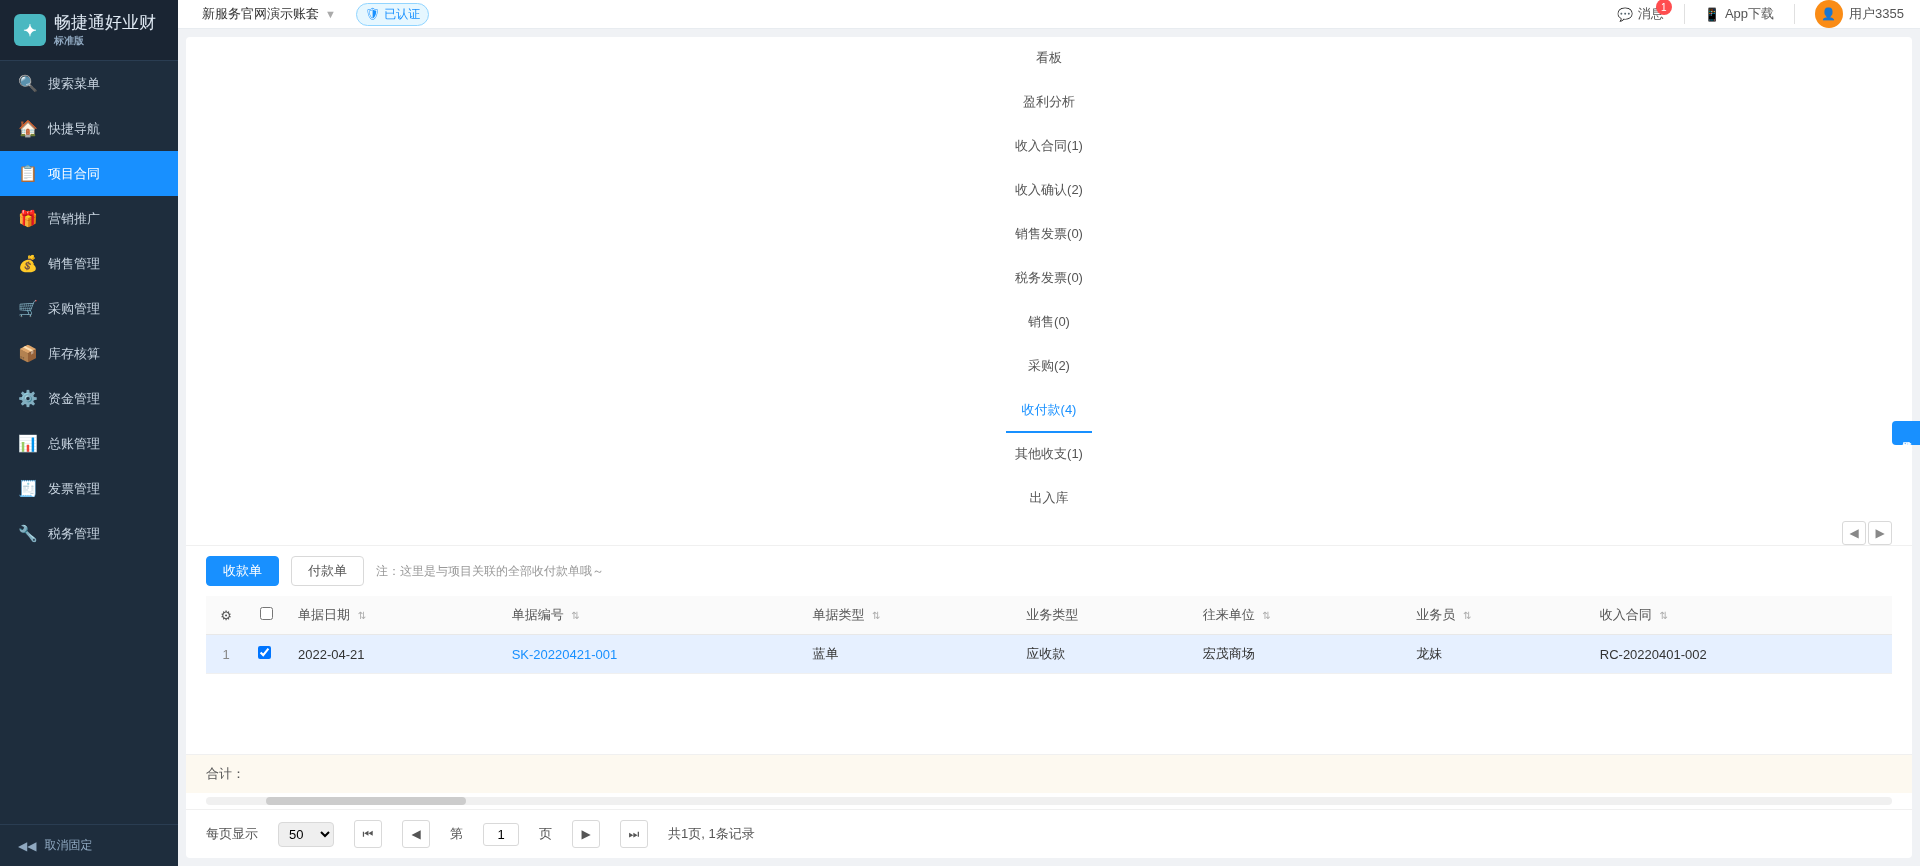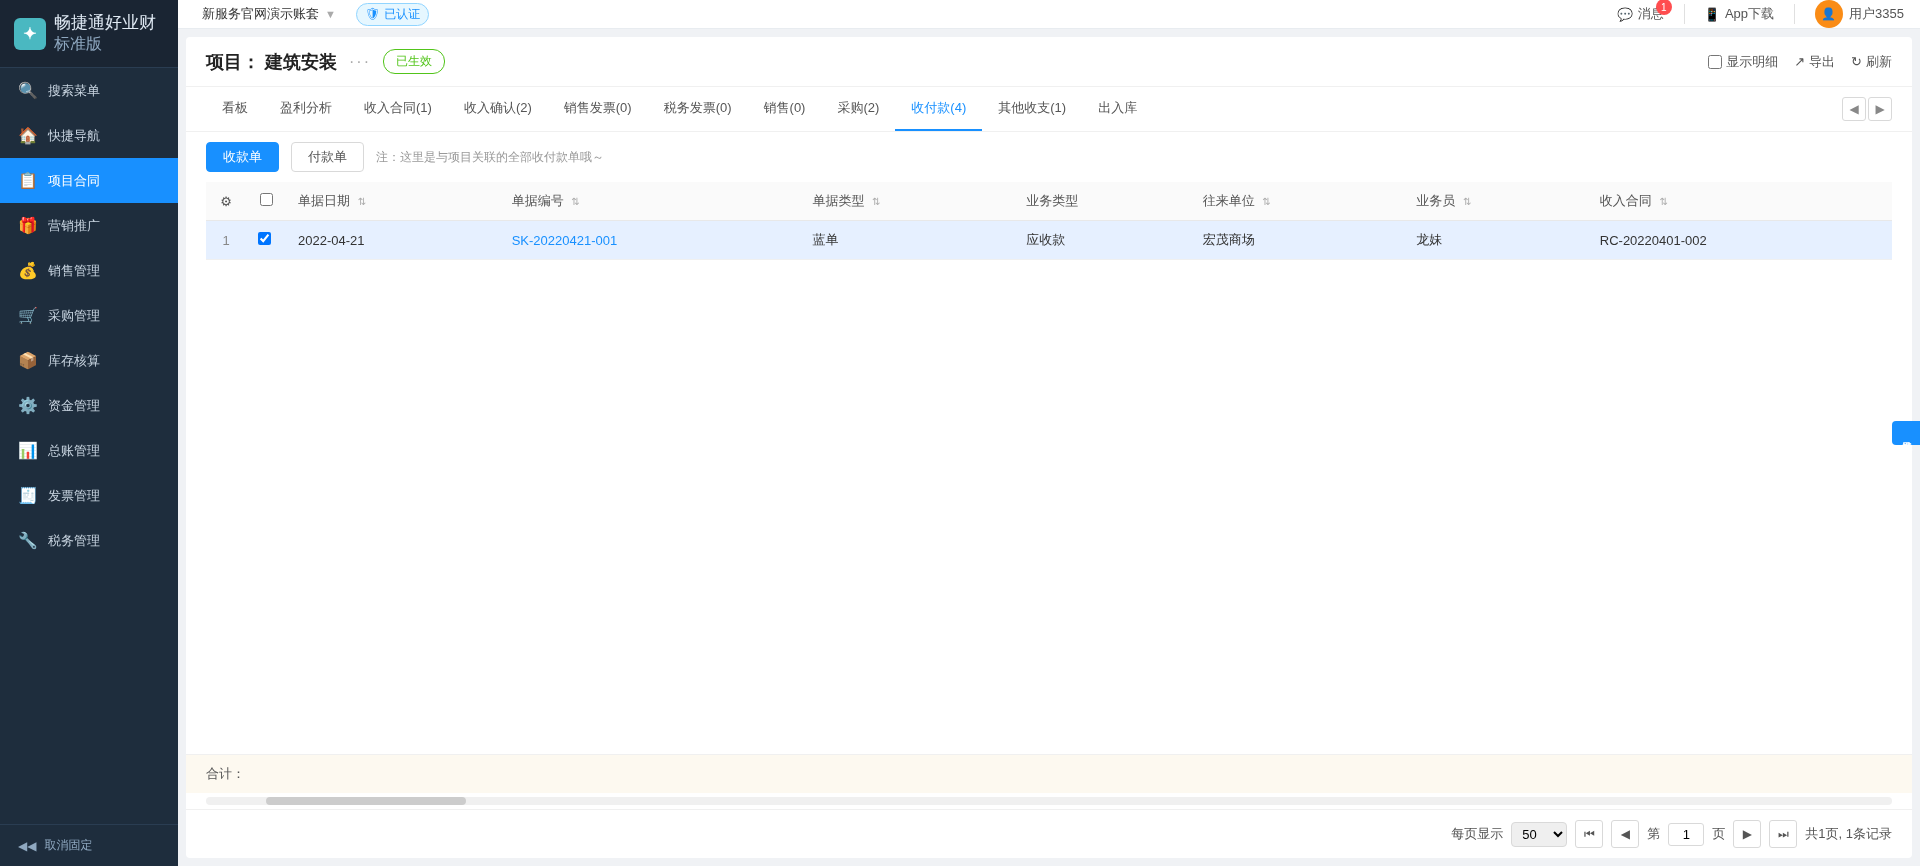--- a/index.html
+++ b/index.html
@@ -24,21 +24,21 @@
       gap: 8px;
     }
     .logo-icon {
       width: 32px; height: 32px;
       background: #4ab8c1;
       border-radius: 6px;
       display: flex; align-items: center; justify-content: center;
       color: white; font-size: 16px; font-weight: bold;
     }
     .logo-text { font-size: 17px; color: #e0eaf4; line-height: 1.3; }
-    .logo-badge { font-size: 16px; color: #8fa8c0; }
+    .logo-badge { font-size: 10px; color: #8fa8c0; font-weight: bold; }
 
     .sidebar-scroll { overflow-y: auto; flex: 1; }
     .sidebar-scroll::-webkit-scrollbar { width: 4px; }
     .sidebar-scroll::-webkit-scrollbar-thumb { background: #3a5068; border-radius: 2px; }
 
     .sidebar-item {
       display: flex;
       align-items: center;
       padding: 13px 18px;
       cursor: pointer;
@@ -190,20 +190,21 @@
     .checkbox-inline { width: 14px; height: 14px; border: 1px solid #d9d9d9; border-radius: 2px; }
 
     
     .sub-tabs {
       display: flex;
       align-items: center;
       padding: 0 20px;
       border-bottom: 1px solid #f0f0f0;
       overflow-x: auto;
       gap: 0;
+      flex-direction: column;
     }
     .sub-tabs::-webkit-scrollbar { height: 3px; }
     .sub-tab {
       padding: 12px 16px;
       font-size: 13px; color: #555;
       cursor: pointer;
       white-space: nowrap;
       border-bottom: 2px solid transparent;
     }
     .sub-tab.active-sub {
@@ -290,23 +291,22 @@
     }
     .scroll-bar-thumb {
       height: 8px; width: 200px; background: #ccc; border-radius: 4px;
       margin-left: 60px;
     }
 
     
     .pagination {
       display: flex;
       align-items: center;
-      justify-content: flex-end;
       padding: 10px 20px;
-      gap: 8px;
+      gap: 20px;
       font-size: 13px;
       color: #555;
       border-top: 1px solid #f0f0f0;
     }
     .pagination-select {
       border: 1px solid #d9d9d9;
       border-radius: 4px;
       padding: 3px 6px;
       font-size: 13px;
       cursor: pointer;
@@ -436,42 +436,20 @@
       <div class="header-action" style="gap:6px;">
         <div class="user-avatar">👤</div>
         <span>用户3355</span>
       </div>
     </div>
   </div>
 
 
   <div class="content" style="position:relative;">
 
-    <div class="project-header">
-      <span class="project-title">
-        <span>项目：</span>
-        <span>建筑安装</span>
-      </span>
-      <span class="project-more">···</span>
-      <span class="status-badge">已生效</span>
-      <div class="project-actions">
-        <label style="display:flex;align-items:center;gap:4px;font-size:13px;color:#555;cursor:pointer;">
-          <input type="checkbox" class="checkbox-inline" style="">
-          <span>显示明细</span>
-        </label>
-        <button class="project-action-btn">
-          <span>↗</span>
-          <span>导出</span>
-        </button>
-        <button class="project-action-btn">
-          <span>↻</span>
-          <span>刷新</span>
-        </button>
-      </div>
-    </div>
 
     <div class="sub-tabs">
       <div class="sub-tab"><span>看板</span></div>
       <div class="sub-tab"><span>盈利分析</span></div>
       <div class="sub-tab"><span>收入合同(1)</span></div>
       <div class="sub-tab"><span>收入确认(2)</span></div>
       <div class="sub-tab"><span>销售发票(0)</span></div>
       <div class="sub-tab"><span>税务发票(0)</span></div>
       <div class="sub-tab"><span>销售(0)</span></div>
       <div class="sub-tab"><span>采购(2)</span></div>

